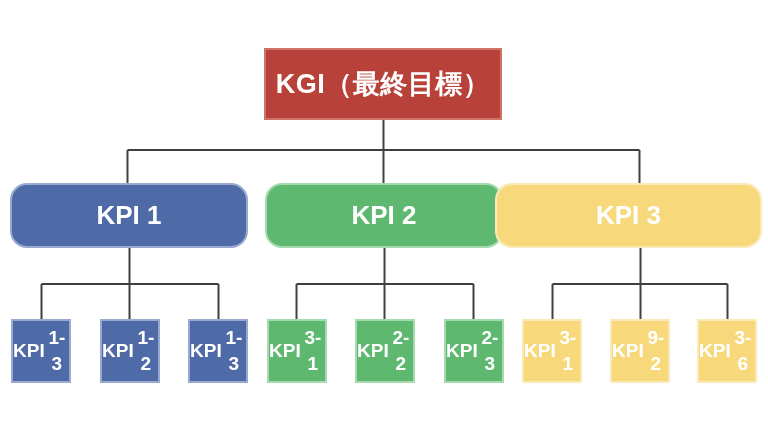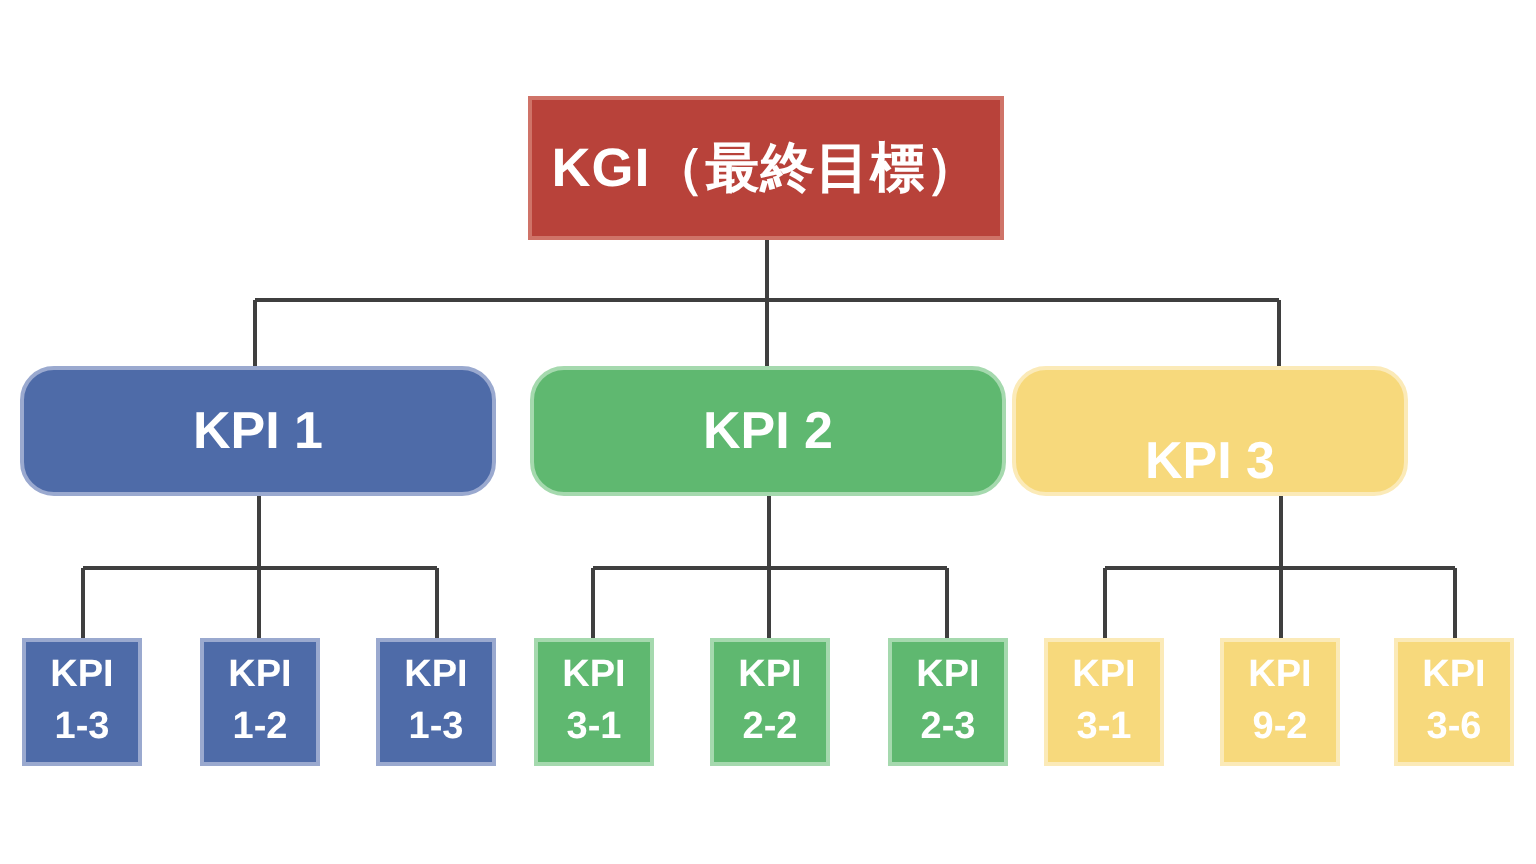--- a/index.html
+++ b/index.html
@@ -39,25 +39,25 @@
     letter-spacing: 0.5px;
   }
   .group-box {
     top: 183px;
     height: 65px;
     font-size: 26px;
     border-radius: 17px;
   }
   .group-box.g1 { left: 10px;  width: 238px; }
   .group-box.g2 { left: 265px; width: 238px; }
-  .group-box.g3 { left: 506px; width: 198px; align-items: flex-end; }
+  .group-box.g3 { left: 495px; width: 267px; }
   .child-box {
     top: 319px;
     width: 60px; height: 64px;
-    flex-direction: column;
+    flex-direction: row;
     font-size: 19px;
     line-height: 26px;
   }
 </style>
 </head>
 <body>
 
 <div class="stage">
 
   <svg class="connectors" viewBox="0 0 768 432" style="color: rgb(63, 63, 63);">

